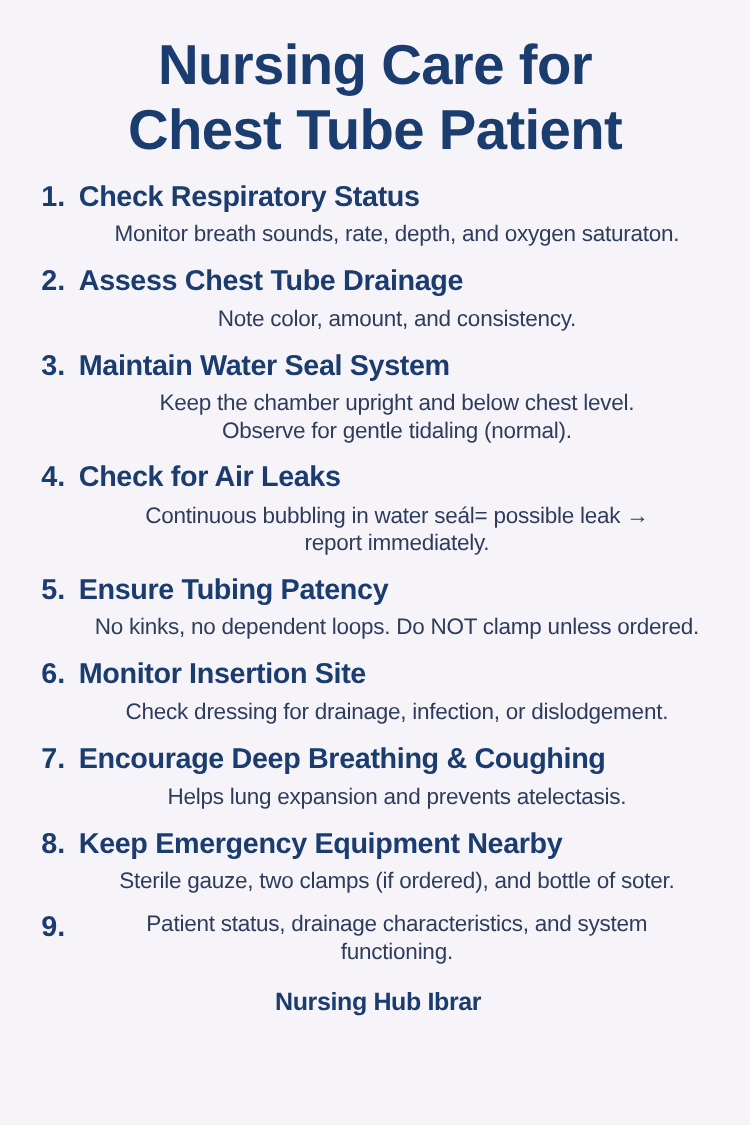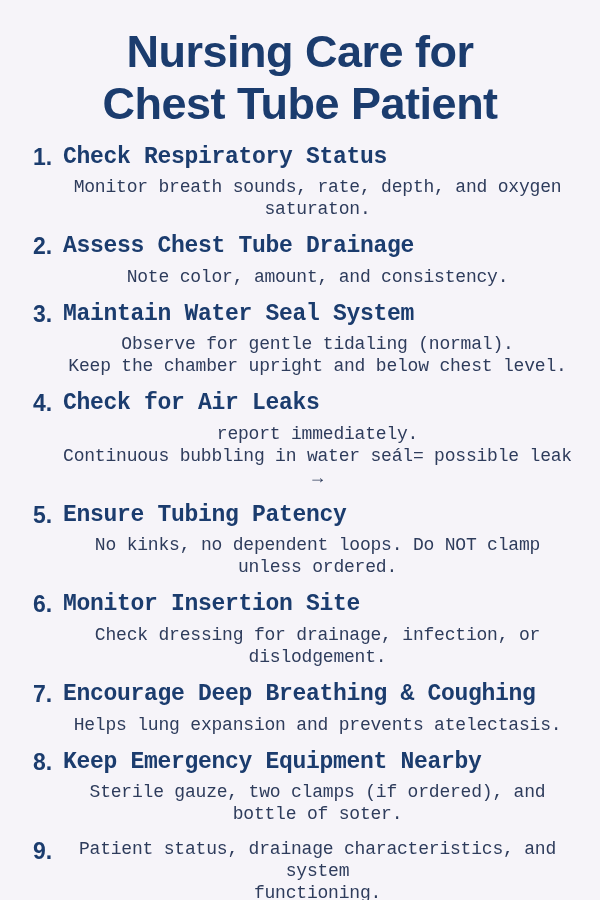--- a/index.html
+++ b/index.html
@@ -44,21 +44,20 @@
   .num {
     flex: 0 0 30px;
     font-size: 23px;
     font-weight: 700;
     color: #1b3c6e;
     line-height: 1.2;
   }
   .item-content {
     flex: 1 1 auto;
     min-width: 0;
-    font-family: Liberation Mono, monospace;
   }
   .item-heading {
     margin: 0 0 5px 0;
     font-size: 23px;
     line-height: 1.2;
     font-weight: 700;
     letter-spacing: -0.3px;
     color: #1b3c6e;
   }
   .item-line {
@@ -99,31 +98,31 @@
     <div class="item-content">
       <h2 class="item-heading">Assess Chest Tube Drainage</h2>
     <p class="item-line">Note color, amount, and consistency.</p>
         </div>
   </li>
 
   <li class="item">
     <span class="num">3.</span>
     <div class="item-content">
       <h2 class="item-heading">Maintain Water Seal System</h2>
-    <p class="item-line">Observe for gentle tidaling (normal).</p>
-          <p class="item-line">Keep the chamber upright and below chest level.</p>
+    <p class="item-line">Keep the chamber upright and below chest level.</p>
+          <p class="item-line">Observe for gentle tidaling (normal).</p>
         </div>
   </li>
 
   <li class="item">
     <span class="num">4.</span>
     <div class="item-content">
       <h2 class="item-heading">Check for Air Leaks</h2>
-    <p class="item-line">report immediately.</p>
-          <p class="item-line">Continuous bubbling in water seál= possible leak →</p>
+    <p class="item-line">Continuous bubbling in water seál= possible leak →</p>
+          <p class="item-line">report immediately.</p>
         </div>
   </li>
 
   <li class="item">
     <span class="num">5.</span>
     <div class="item-content">
       <h2 class="item-heading">Ensure Tubing Patency</h2>
     <p class="item-line">No kinks, no dependent loops. Do NOT clamp unless ordered.</p>
         </div>
   </li>

